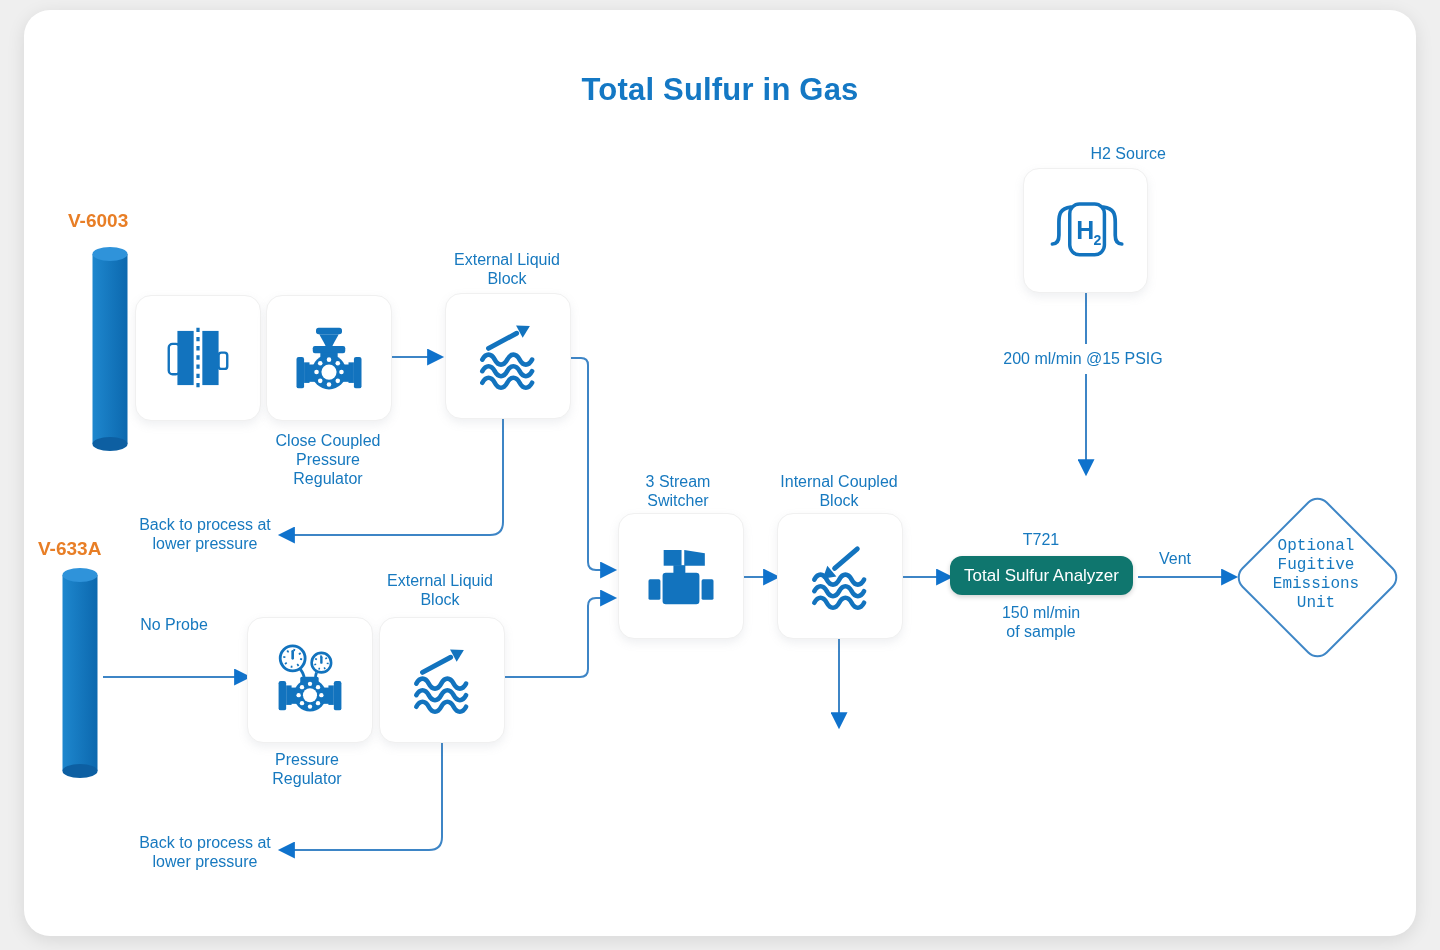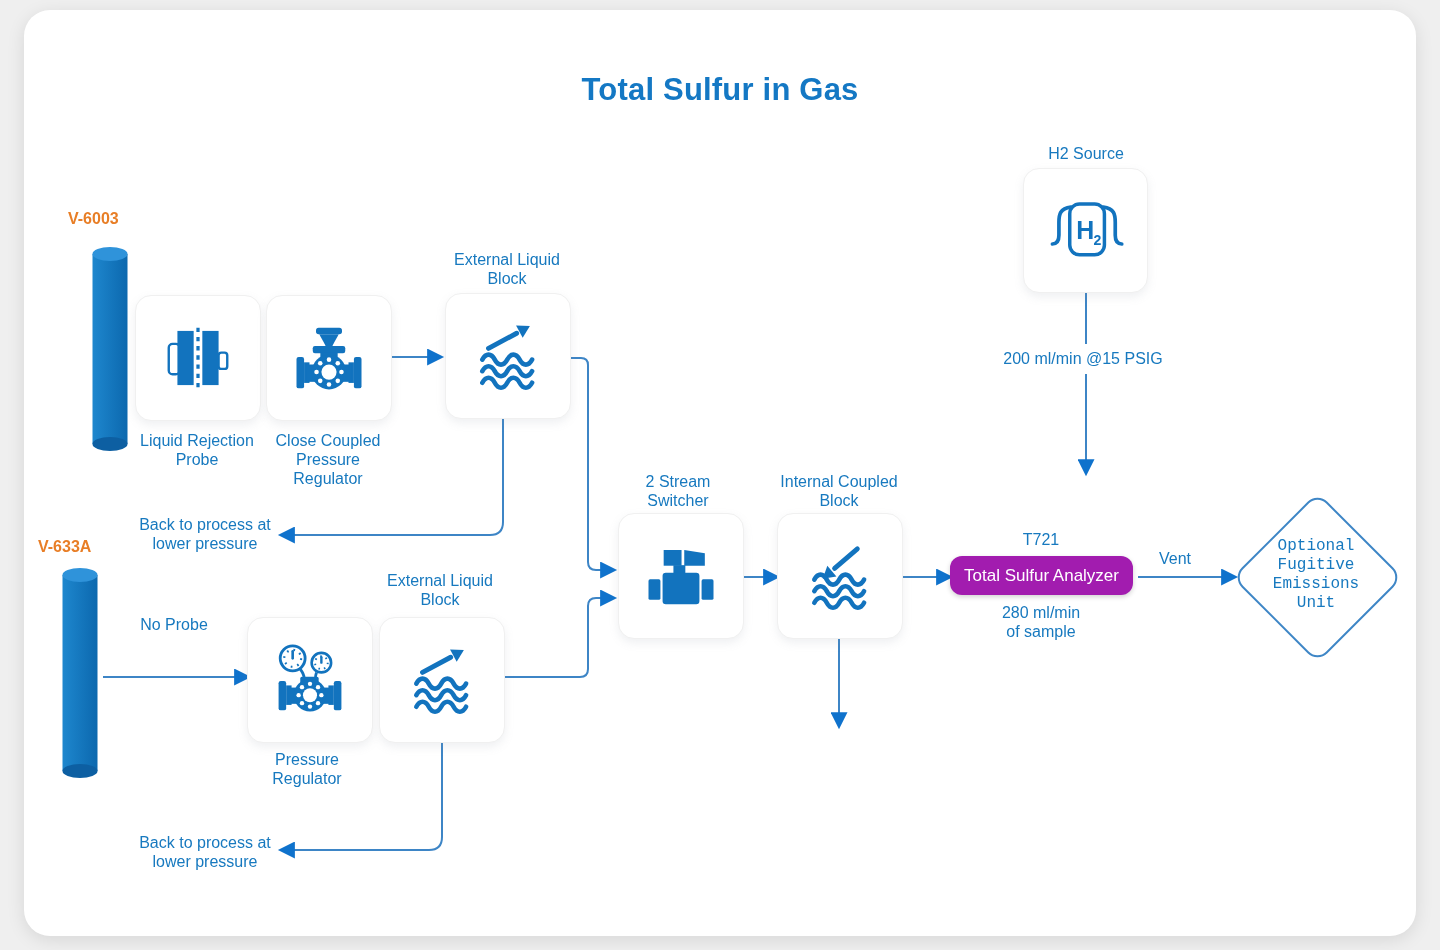--- a/index.html
+++ b/index.html
@@ -9,24 +9,24 @@
     border-radius:26px;box-shadow:0 4px 18px rgba(0,0,0,0.10);}
   .title{position:absolute;left:0;top:72px;width:1440px;text-align:center;margin:0;
     font-size:31px;font-weight:bold;color:#1478C4;letter-spacing:.2px;}
   .connectors{position:absolute;left:0;top:0;width:1440px;height:950px;pointer-events:none;}
   .node{position:absolute;width:124px;height:124px;background:#fff;border:1px solid #f0f0f0;
     border-radius:16px;box-shadow:0 4px 10px rgba(140,150,160,0.14);
     display:flex;align-items:center;justify-content:center;}
   .node svg{width:78px;height:78px;}
   .lbl{position:absolute;color:#1779BF;font-size:16px;line-height:19px;text-align:center;
     white-space:pre-line;}
-  .vessel-lbl{position:absolute;color:#E87E26;font-size:16px;font-weight:bold;}
+  .vessel-lbl{position:absolute;color:#E87E26;font-size:19px;font-weight:bold;}
   .bold{font-weight:normal;}
   .analyzer-btn{position:absolute;left:950px;top:556px;width:183px;height:39px;
-    background:#a21caf;border:none;border-radius:12px;color:#ffffff;font-size:17px;
+    background:#0f766e;border:none;border-radius:12px;color:#ffffff;font-size:17px;
     font-family:"Liberation Sans",sans-serif;display:flex;align-items:center;justify-content:center;
     box-shadow:0 2px 5px rgba(0,0,0,0.18);}
   .diamond{position:absolute;left:1257px;top:517px;width:117px;height:117px;background:#fff;
     border:2px solid #3E86C6;border-radius:14px;transform:rotate(45deg);}
   .diamond-lbl{left:1246px;top:537px;width:140px;font-family:Liberation Mono, monospace;}
   .cyl{position:absolute;}
   .b{fill:#1273BE;}
   .w{fill:#ffffff;}
   .stk{stroke:#1273BE;fill:none;}
 </style>
@@ -75,22 +75,20 @@
 
   <div class="node" style="left:135px;top:295px;">
     <svg viewBox="0 0 72 72">
       <rect class="stk" x="9" y="23" width="10" height="28" rx="3.5" stroke-width="2.2"></rect>
       <rect class="stk" x="55" y="31" width="8" height="15" rx="2.5" stroke-width="2.2"></rect>
       <rect class="b" x="17" y="11" width="15" height="50"></rect>
       <rect class="b" x="40" y="11" width="15" height="50"></rect>
       <line x1="36" y1="8" x2="36" y2="64" stroke="#1273BE" stroke-width="3" stroke-dasharray="4 4.5"></line>
     </svg>
   </div>
-  <div class="lbl" style="left:117px;top:431px;width:160px;">Liquid Rejection
-Probe</div>
 
   <div class="node" style="left:266px;top:295px;">
     <svg viewBox="0 0 72 72">
       <rect class="b" x="24" y="8" width="24" height="6" rx="2.5"></rect>
       <polygon class="b" points="27,14 45,14 39,25 33,25"></polygon>
       <rect class="b" x="33" y="16" width="6" height="10"></rect>
       <rect class="b" x="21" y="25" width="30" height="6.5" rx="2"></rect>
       <rect class="b" x="28" y="31" width="16" height="9"></rect>
       <rect class="b" x="6" y="35" width="7" height="29" rx="2"></rect>
       <rect class="b" x="59" y="35" width="7" height="29" rx="2"></rect>
@@ -181,21 +179,21 @@
       <g class="stk" stroke-width="5.2" stroke-linecap="round">
         <path d="M7,40 c4,-7.5 10,-7.5 14,0 s10,7.5 14,0 s10,-7.5 14,0 s10,7.5 14,0" transform="scale(0.82) translate(8,8)"></path>
         <path d="M7,53 c4,-7.5 10,-7.5 14,0 s10,7.5 14,0 s10,-7.5 14,0 s10,7.5 14,0" transform="scale(0.82) translate(8,8)"></path>
         <path d="M7,66 c4,-7.5 10,-7.5 14,0 s10,7.5 14,0 s10,-7.5 14,0 s10,7.5 14,0" transform="scale(0.82) translate(8,8)"></path>
       </g>
     </svg>
   </div>
   <div class="lbl" style="left:110px;top:833px;width:190px;">Back to process at
 lower pressure</div>
 
-  <div class="lbl" style="left:598px;top:472px;width:160px;">2 Stream
+  <div class="lbl" style="left:598px;top:472px;width:160px;">3 Stream
 Switcher</div>
   <div class="node" style="left:618px;top:513px;">
     <svg viewBox="0 0 72 72">
       <rect class="b" x="20" y="12" width="16.5" height="14.5"></rect>
       <polygon class="b" points="39,12 58,15 58,26.5 39,26.5"></polygon>
       <rect class="b" x="29" y="26" width="11" height="9"></rect>
       <rect class="b" x="6" y="39" width="11" height="19" rx="1.5"></rect>
       <rect class="b" x="55" y="39" width="11" height="19" rx="1.5"></rect>
       <rect class="b" x="19" y="33" width="34" height="29" rx="3"></rect>
     </svg>
@@ -208,37 +206,37 @@
       <line x1="52" y1="11" x2="31" y2="29" stroke="#1273BE" stroke-width="4.5" stroke-linecap="round"></line>
       <polygon class="b" points="0,-6.5 11,0 0,6.5" transform="translate(28.5,31.5) rotate(140)"></polygon>
       <g class="stk" stroke-width="5.2" stroke-linecap="round">
         <path d="M7,40 c4,-7.5 10,-7.5 14,0 s10,7.5 14,0 s10,-7.5 14,0 s10,7.5 14,0" transform="scale(0.82) translate(8,8)"></path>
         <path d="M7,53 c4,-7.5 10,-7.5 14,0 s10,7.5 14,0 s10,-7.5 14,0 s10,7.5 14,0" transform="scale(0.82) translate(8,8)"></path>
         <path d="M7,66 c4,-7.5 10,-7.5 14,0 s10,7.5 14,0 s10,-7.5 14,0 s10,7.5 14,0" transform="scale(0.82) translate(8,8)"></path>
       </g>
     </svg>
   </div>
 
-  <div class="lbl" style="left:1006px;top:144px;width:160px;">H2 Source</div>
+  <div class="lbl" style="left:1006px;top:144px;width:160px;text-align:right;">H2 Source</div>
   <div class="node" style="left:1023px;top:168px;width:123px;height:123px;">
     <svg viewBox="0 0 72 72">
       <rect class="stk" x="21" y="11" width="32" height="47" rx="9" stroke-width="3.2"></rect>
       <path class="stk" d="M22,14 C12,15 11,21 11,28 V40 C11,45 9,48 5,48" stroke-width="3.4" stroke-linecap="round"></path>
       <path class="stk" d="M52,14 C62,15 63,21 63,28 V40 C63,45 65,48 69,48" stroke-width="3.4" stroke-linecap="round"></path>
       <text x="27" y="43" fill="#1273BE" font-size="23" font-weight="bold" font-family="Liberation Sans, sans-serif">H</text>
       <text x="43" y="49" fill="#1273BE" font-size="13" font-weight="bold" font-family="Liberation Sans, sans-serif">2</text>
     </svg>
   </div>
   <div class="lbl bold" style="left:963px;top:349px;width:240px;">200 ml/min @15 PSIG</div>
 
   <div class="lbl" style="left:981px;top:530px;width:120px;">T721</div>
   <div class="analyzer-btn">
     <span>Total Sulfur Analyzer</span>
   </div>
-  <div class="lbl" style="left:961px;top:603px;width:160px;">280 ml/min
+  <div class="lbl" style="left:961px;top:603px;width:160px;">150 ml/min
 of sample</div>
   <div class="lbl" style="left:1135px;top:549px;width:80px;">Vent</div>
 
   <div class="diamond"></div>
   <div class="lbl diamond-lbl">Optional
 Fugitive
 Emissions
 Unit</div>
 
 </div>

